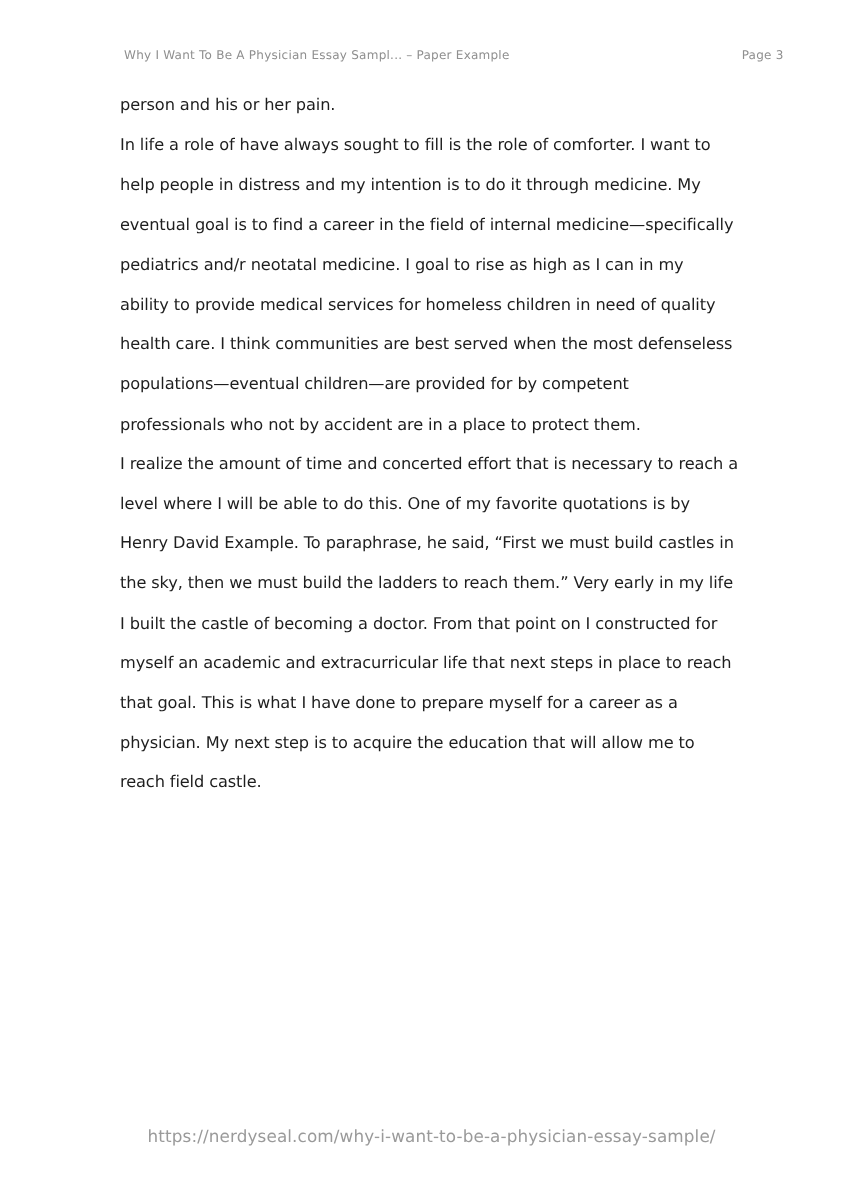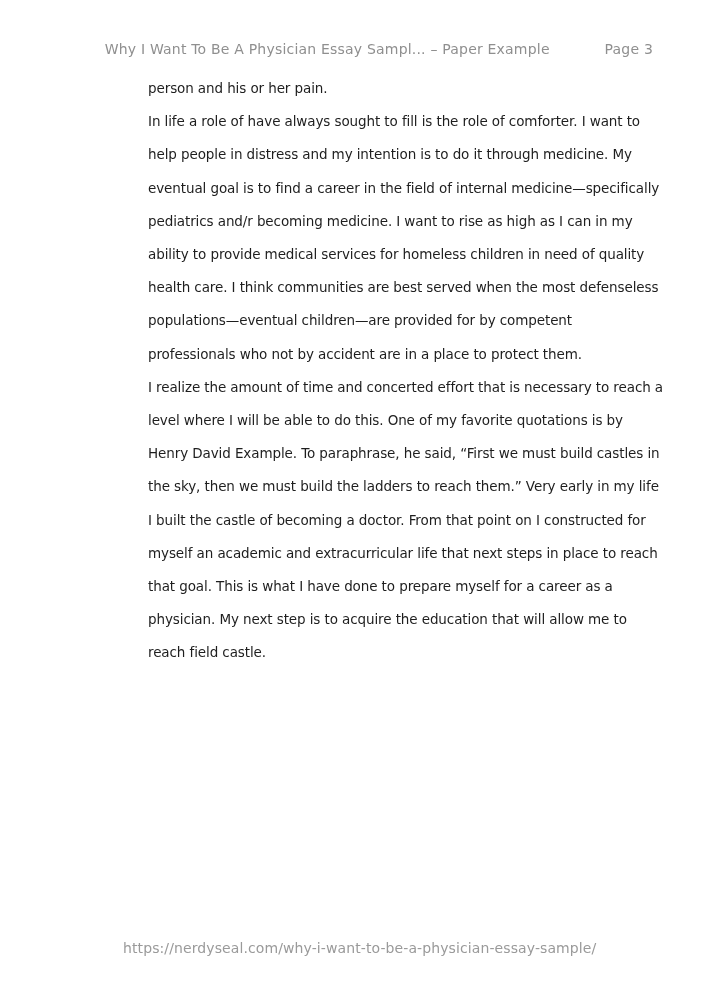--- a/index.html
+++ b/index.html
@@ -24,34 +24,33 @@
   }
   .doc-header {
     position: absolute;
     top: 41px;
     left: 100px;
     width: 553px;
     display: flex;
     justify-content: space-between;
     align-items: baseline;
     color: var(--header-text);
-    font-size: 14px;
+    font-size: 10px;
     letter-spacing: 0.2px;
   }
   .doc-header .title { white-space: pre; }
   .doc-body {
     position: absolute;
     top: 72px;
     left: 100px;
     right: 20px;
     color: var(--body-text);
     font-size: 13.5px;
     line-height: 33.2px;
     letter-spacing: -0.1px;
-    margin-left: 48px;
   }
   .doc-body .line { white-space: nowrap; }
   .doc-footer {
     position: absolute;
     top: 940px;
     left: 100px;
     color: var(--footer-text);
     font-size: 14px;
     letter-spacing: 0.1px;
     margin-left: 23px;
@@ -65,21 +64,21 @@
   <div class="doc-header">
     <span class="title"> Why I Want To Be A Physician Essay Sampl... – Paper Example</span>
     <span class="page-number">Page 3</span>
   </div>
 
   <div class="doc-body">
       <div class="line">person and his or her pain.</div>
       <div class="line">In life a role of have always sought to fill is the role of comforter. I want to</div>
       <div class="line">help people in distress and my intention is to do it through medicine. My</div>
       <div class="line">eventual goal is to find a career in the field of internal medicine—specifically</div>
-      <div class="line">pediatrics and/r becoming medicine. I want to rise as high as I can in my</div>
+      <div class="line">pediatrics and/r neotatal medicine. I goal to rise as high as I can in my</div>
       <div class="line">ability to provide medical services for homeless children in need of quality</div>
       <div class="line">health care. I think communities are best served when the most defenseless</div>
       <div class="line">populations—eventual children—are provided for by competent</div>
       <div class="line">professionals who not by accident are in a place to protect them.</div>
       <div class="line">I realize the amount of time and concerted effort that is necessary to reach a</div>
       <div class="line">level where I will be able to do this. One of my favorite quotations is by</div>
       <div class="line">Henry David Example. To paraphrase, he said, “First we must build castles in</div>
       <div class="line">the sky, then we must build the ladders to reach them.” Very early in my life</div>
       <div class="line">I built the castle of becoming a doctor. From that point on I constructed for</div>
       <div class="line">myself an academic and extracurricular life that next steps in place to reach</div>

